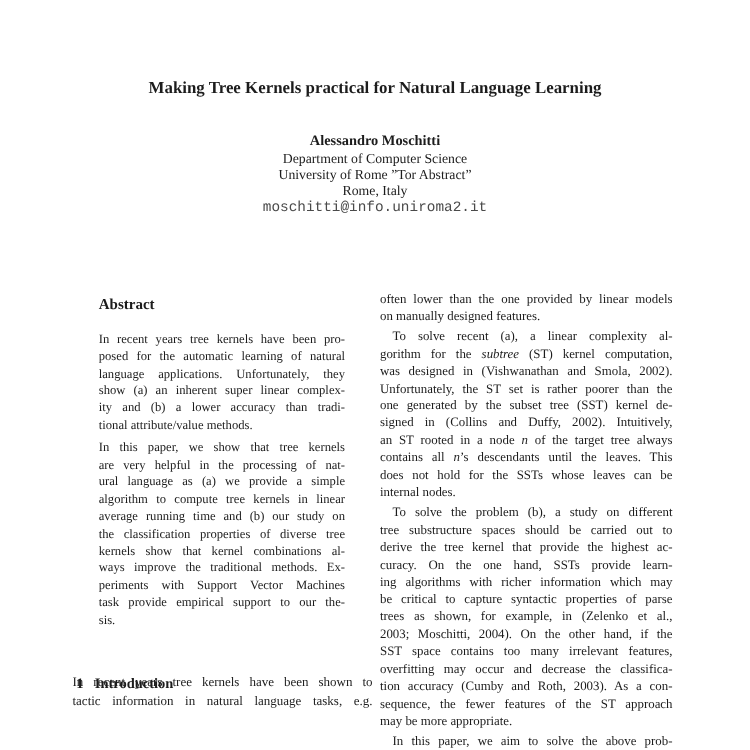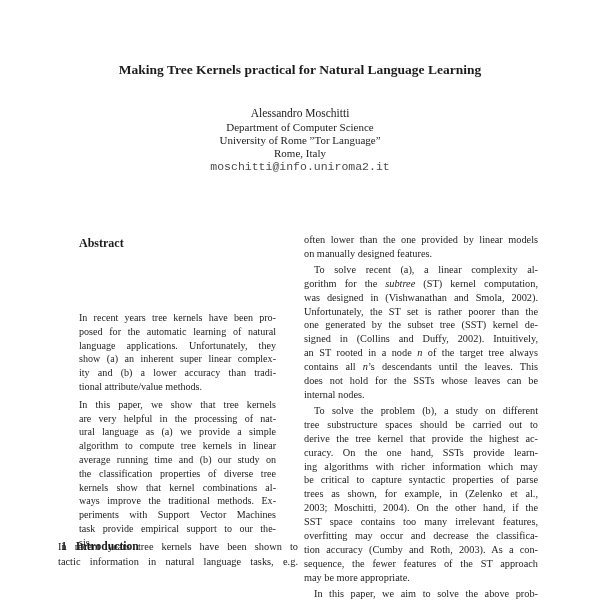--- a/index.html
+++ b/index.html
@@ -13,35 +13,35 @@
     background:var(--bg); color:var(--text);
     font-family:"Liberation Serif","DejaVu Serif",serif;
   }
 
   .title {
     position:absolute; top:62px; left:0; width:600px;
     text-align:center; font-size:13.5px; font-weight:bold; line-height:16px;
   }
 
   .author-block { position:absolute; top:106px; left:0; width:600px; text-align:center; }
-  .author-name  { font-size:11.5px; font-weight:normal; line-height:14.5px; }
+  .author-name  { font-size:11.5px; font-weight:bold; line-height:14.5px; }
   .author-affil .ln { font-size:11px; line-height:13px; text-align:center; }
   .author-email {
     font-family:"Liberation Mono","DejaVu Sans Mono",monospace;
     font-size:11.5px; line-height:14.5px; color:var(--email);
   }
 
   .col-left  { position:absolute; left:58px;  top:0; width:240px; height:600px; }
   .col-right { position:absolute; left:304px; top:233px; width:234px; font-size:10.3px; }
 
   .abstract-heading {
     position:absolute; top:236px; left:21px; width:198px;
     text-align:left; font-size:12px; font-weight:bold;
   }
-  .abstract-body { position:absolute; top:265px; left:21px; width:197px; font-size:10.1px;margin-top:46px; }
+  .abstract-body { position:absolute; top:265px; left:21px; width:197px; font-size:10.1px; }
   .abstract-body .ln { line-height:13.8px; }
   .abstract-body .para + .para { margin-top:4px; }
 
   .section-heading { position:absolute; top:540px; left:3px; font-size:11.6px; font-weight:bold;text-align:right; }
   .sec-num { margin-right:9px; }
 
   .intro-body { position:absolute; top:539px; left:0; width:240px; font-size:10.4px; }
   .intro-body .ln { line-height:15px; }
 
   .col-right .ln { line-height:13.9px; }
@@ -55,21 +55,21 @@
 <body>
 
 <div class="page">
 
   <h1 class="title">Making Tree Kernels practical for Natural Language Learning</h1>
 
   <div class="author-block">
     <div class="author-name">Alessandro Moschitti</div>
     <div class="author-affil">
         <div class="ln">Department of Computer Science</div>
-        <div class="ln">University of Rome ”Tor Language”</div>
+        <div class="ln">University of Rome ”Tor Abstract”</div>
         <div class="ln">Rome, Italy</div>
       </div>
     <div class="author-email">moschitti@info.uniroma2.it</div>
   </div>
 
   <div class="col-left">
     <h2 class="abstract-heading">Abstract</h2>
     <div class="abstract-body just">
         <div class="para">
           <div class="ln">In recent years tree kernels have been pro-</div>

